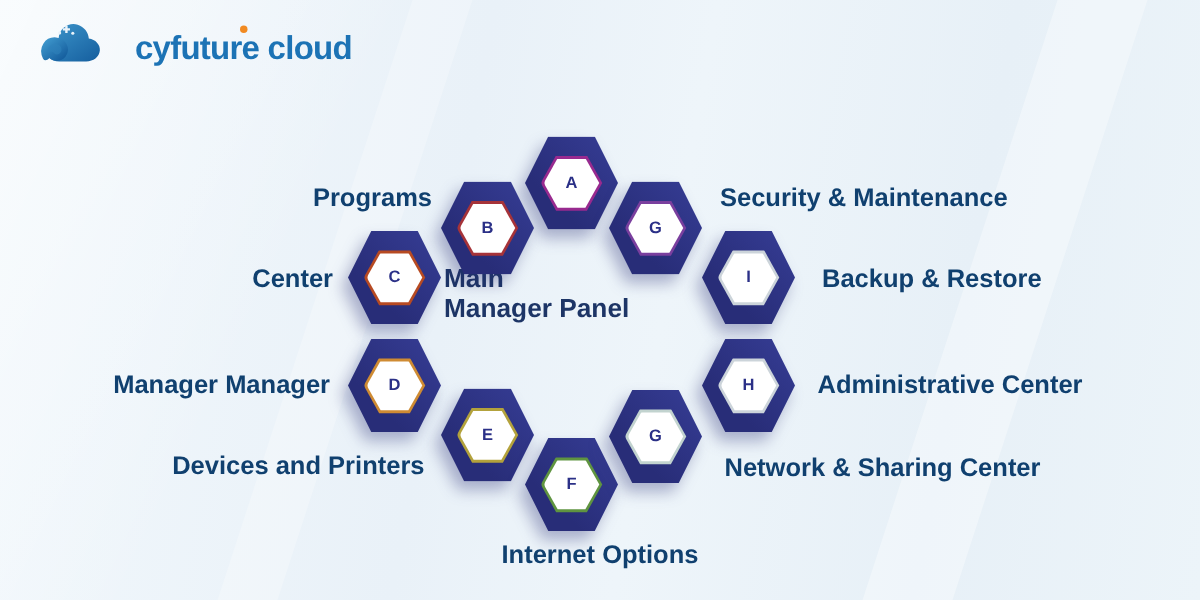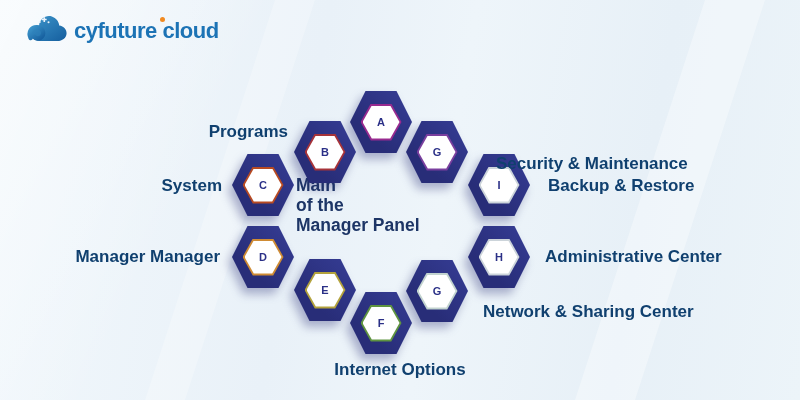--- a/index.html
+++ b/index.html
@@ -8,21 +8,21 @@
     position:relative; width:800px; height:400px; overflow:hidden;
     background:
       linear-gradient(115deg, rgba(255,255,255,.55) 0%, rgba(255,255,255,0) 28%),
       linear-gradient(100deg, #f2f8fc 0%, #e9f1f8 38%, #eef5fa 55%, #e7f0f7 78%, #ecf4f9 100%);
   }
   .stripe { position:absolute; background:rgba(255,255,255,.35); transform:skewX(-18deg); top:-20px; height:440px; }
   .stripe.s1 { left:640px; width:60px; }
   .stripe.s2 { left:210px; width:40px; background:rgba(255,255,255,.25); }
 
   
-  .logo { position:absolute; left:26px; top:12px; display:flex; align-items:center; gap:2px; }
+  .logo { position:absolute; left:26px; top:12px; display:flex; align-items:center; gap:18px; }
   .logo-word { font-size:22px; font-weight:bold; color:var(--brand_blue); letter-spacing:-0.5px; }
   .logo-dot { position:absolute; left:134px; top:5px; width:5px; height:5px; border-radius:50%; background:var(--logo_dot); }
 
   
   .hex { position:absolute; width:62px; height:62px;
          filter: drop-shadow(-4px 6px 5px rgba(38,44,115,.35)); }
   .hex-outer { width:100%; height:100%;
     background: linear-gradient(225deg, #363d95 0%, var(--hexagon) 70%);
     clip-path: polygon(25% 0, 75% 0, 100% 50%, 75% 100%, 25% 100%, 0 50%);
     display:flex; align-items:center; justify-content:center; }
@@ -69,21 +69,20 @@
         <circle cx="14.2" cy="10.5" r="1.1" fill="#eaf3fa"></circle>
         <circle cx="23.5" cy="10.8" r="1.1" fill="#eaf3fa"></circle>
       </svg>
     </span>
     <span class="logo-word">cyfuture cloud</span>
     <span class="logo-dot"></span>
   </div>
 
   <div class="center-title">
     <div>Main</div>
-    <div>of the</div>
     <div>Manager Panel</div>
   </div>
 
   <div class="hex" style="left: 350px; top: 91px; --ring: #982a8f;">
     <div class="hex-outer">
         <div class="hex-ring">
           <div class="hex-inner">
       <span class="hex-letter">A</span>
     </div>
         </div>
@@ -165,20 +164,21 @@
     <div class="hex-outer">
         <div class="hex-ring">
           <div class="hex-inner">
       <span class="hex-letter">G</span>
     </div>
         </div>
       </div>
   </div>
 
   <div class="node-label right" style="right:512px; top:122px;">Programs</div>
-  <div class="node-label right" style="right:578px; top:176px;">System</div>
+  <div class="node-label right" style="right:578px; top:176px;">Center</div>
   <div class="node-label right" style="right:580px; top:247px;">Manager Manager</div>
+  <div class="node-label right" style="right:517px; top:301px;">Devices and Printers</div>
   <div class="node-label center" style="left:310px; top:360px; width:180px;">Internet Options</div>
-  <div class="node-label" style="left:496px; top:122px;margin-top:32px;">Security &amp; Maintenance</div>
+  <div class="node-label" style="left:480px; top:122px;">Security &amp; Maintenance</div>
   <div class="node-label" style="left:548px; top:176px;">Backup &amp; Restore</div>
   <div class="node-label" style="left:545px; top:247px;">Administrative Center</div>
   <div class="node-label" style="left:483px; top:302px;">Network &amp; Sharing Center</div>
 </div>
 
 </body></html>

